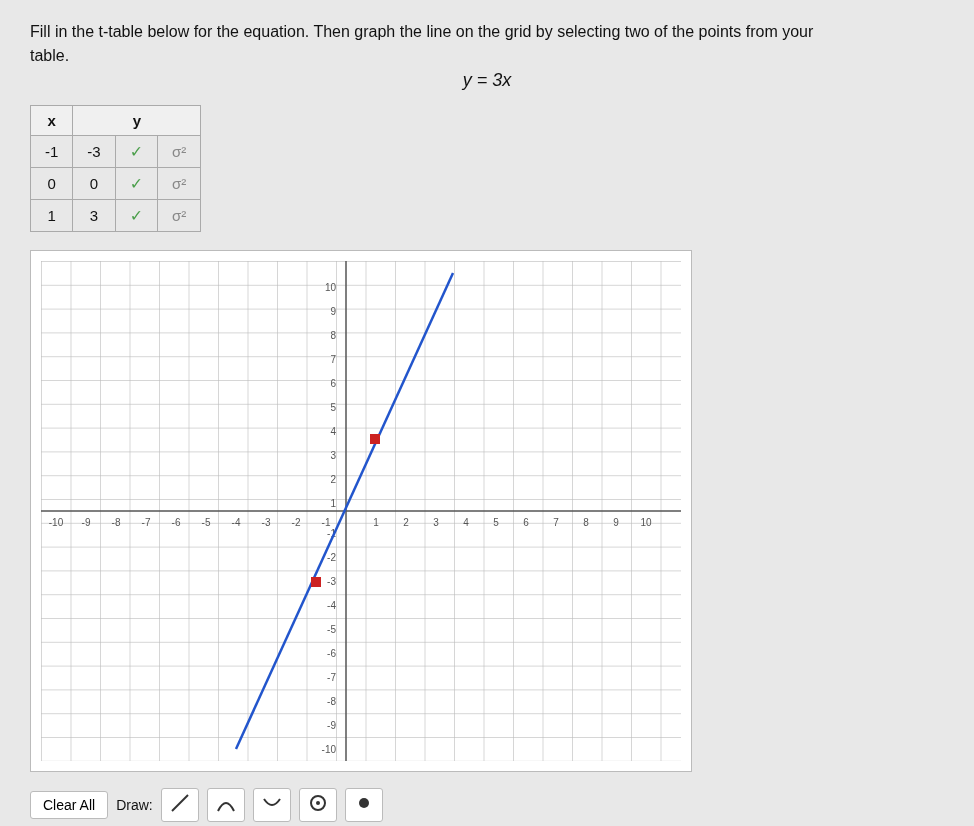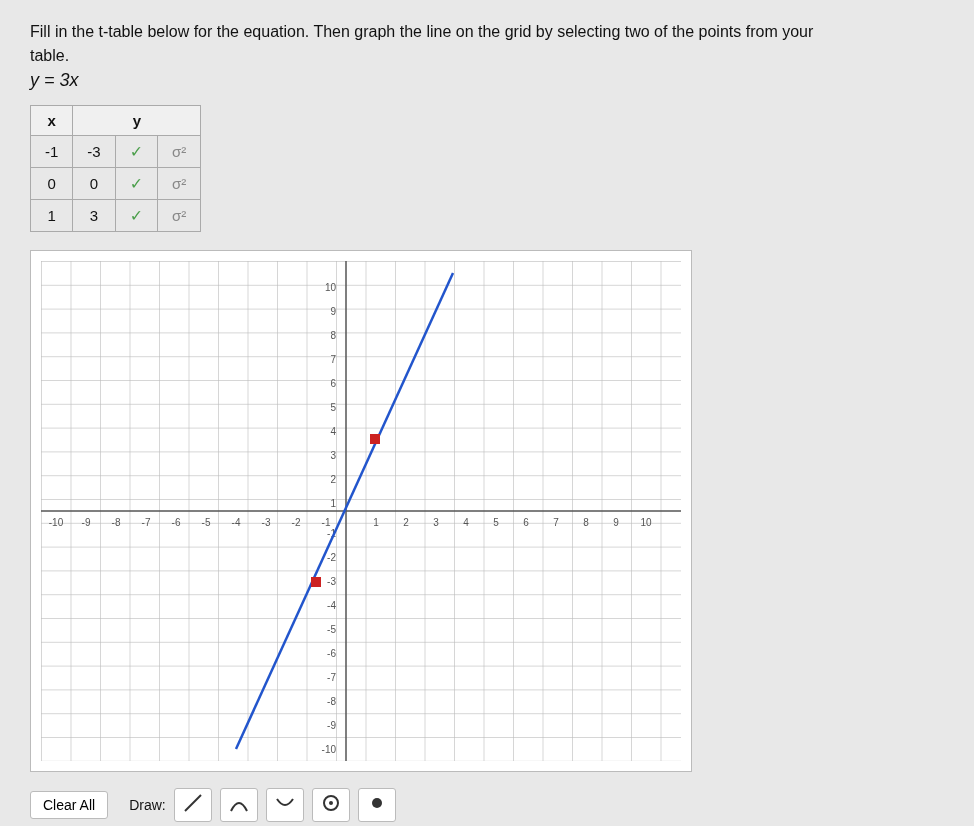--- a/index.html
+++ b/index.html
@@ -14,20 +14,21 @@
     .instructions {
       font-size: 16px;
       line-height: 1.5;
       margin-bottom: 2px;
       max-width: 800px;
     }
     .equation {
       font-size: 18px;
       margin-bottom: 14px;
       font-style: italic;
+      text-align: center;
     }
     
     .t-table {
       border-collapse: collapse;
       margin-bottom: 18px;
     }
     .t-table th, .t-table td {
       border: 1px solid #aaa;
       text-align: center;
       padding: 6px 14px;
@@ -73,21 +74,21 @@
     .toolbar button {
       padding: 5px 12px;
       border: 1px solid #bbb;
       background: white;
       cursor: pointer;
       font-size: 14px;
       border-radius: 3px;
     }
     .toolbar .draw-label {
       font-size: 14px;
-      margin-left: 13px;
+      margin-left: 0;
     }
     .toolbar .tool-btn {
       padding: 4px 8px;
       border: 1px solid #bbb;
       background: white;
       cursor: pointer;
       font-size: 16px;
       border-radius: 3px;
     }
   </style>

